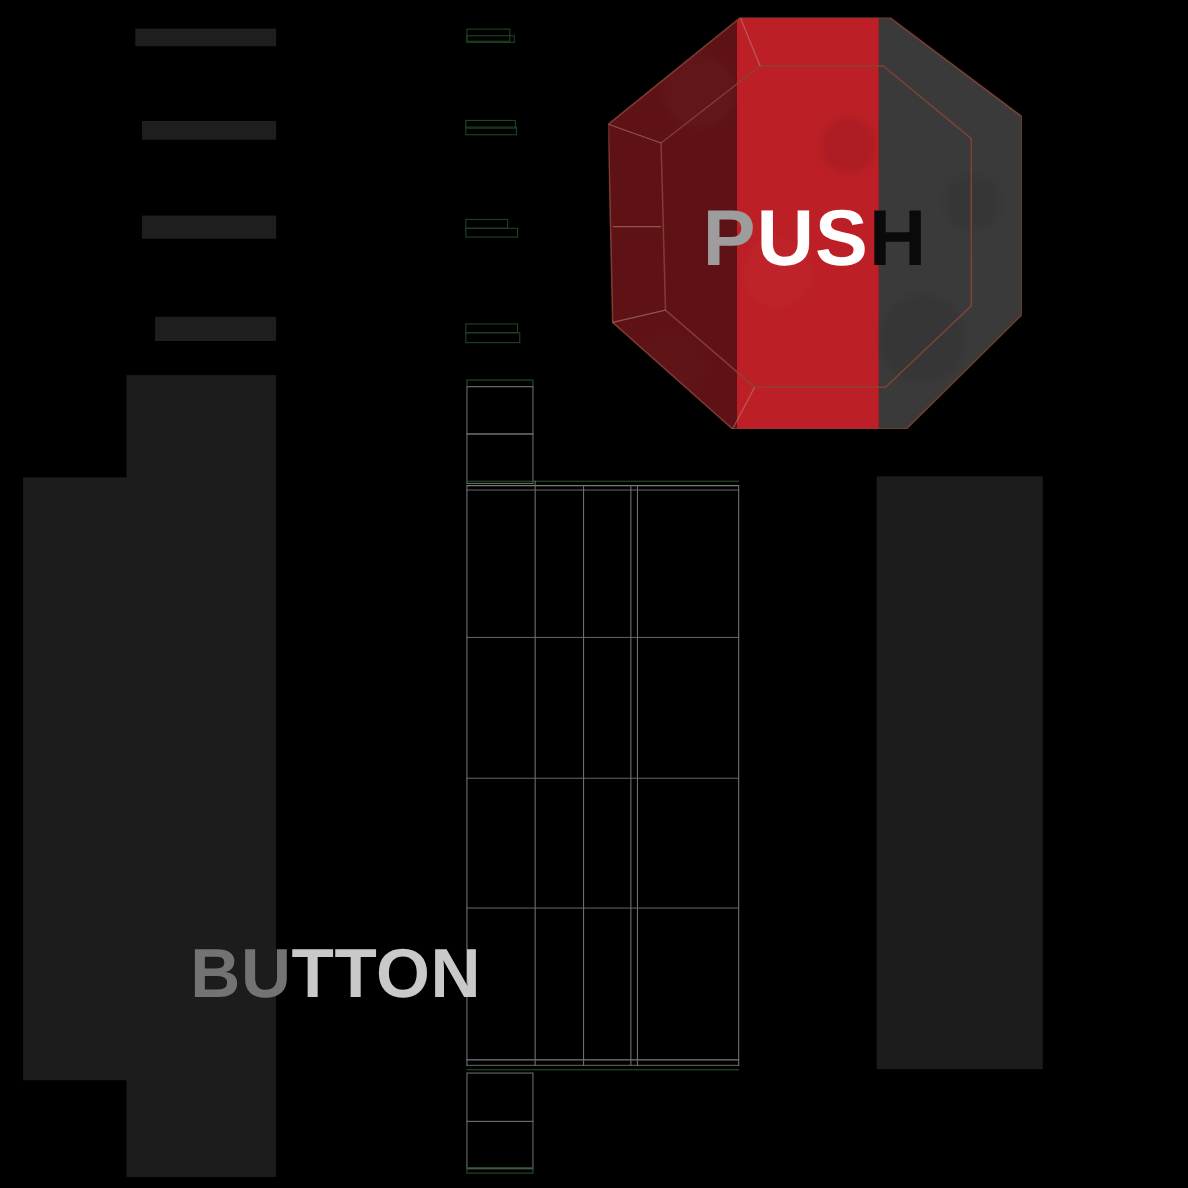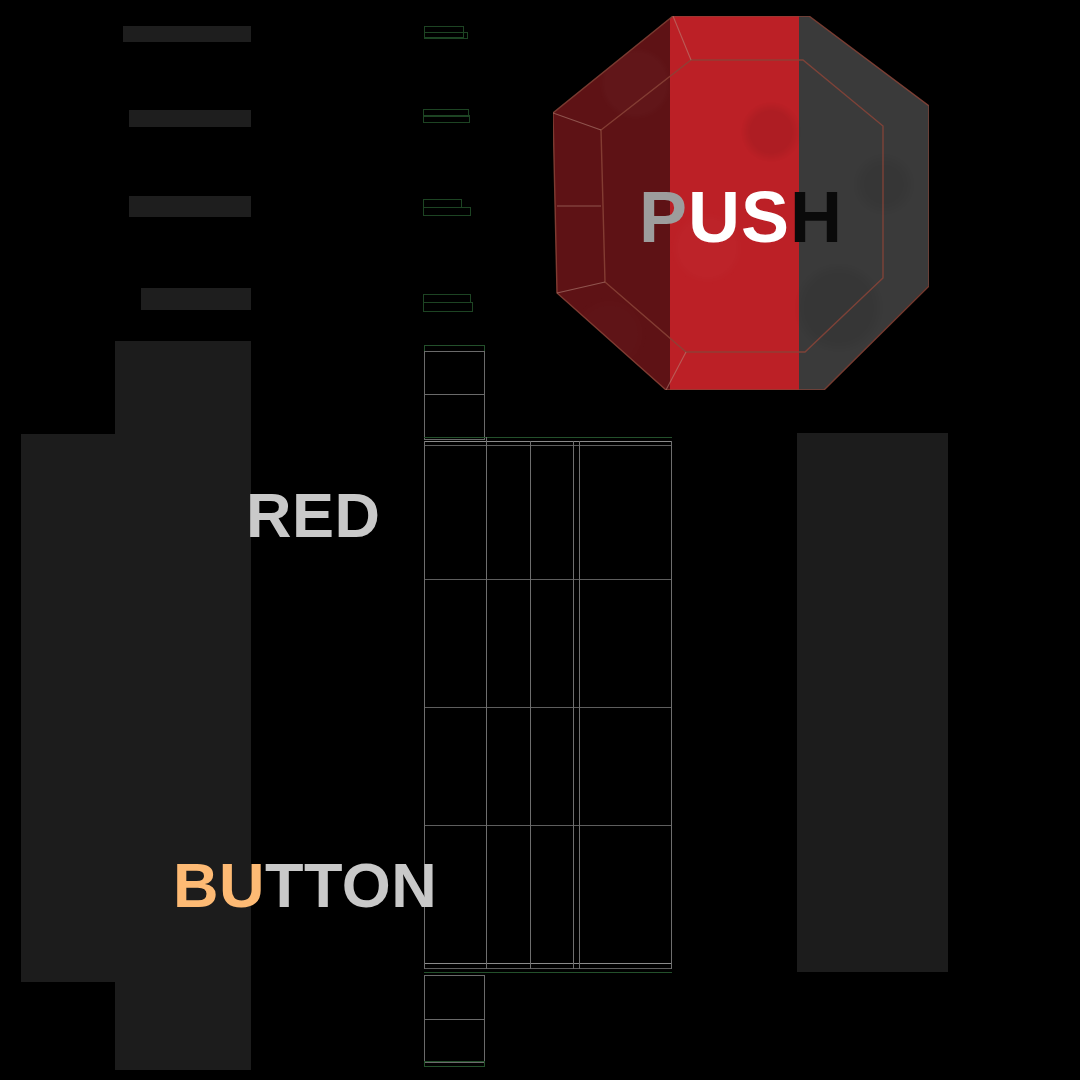--- a/index.html
+++ b/index.html
@@ -62,21 +62,21 @@
   
   .word {
     position: absolute;
     font-weight: 700;
     letter-spacing: 0.5px;
     white-space: nowrap;
     line-height: 1;
     user-select: none;
   }
   .word .lit { color: #c9c9c9; }
-  .word .dark { color: #fdba74; }
+  .word .dark { color: #737373; }
 
   
   #badge {
     position: absolute;
     left: 553px;
     top: 16px;
     width: 376px;
     height: 374px;
   }
   .octa {
@@ -177,23 +177,20 @@
   <div class="gline-v" style="left:486px; top:437px; height:532px;"></div>
   <div class="gline-v" style="left:530px; top:441px; height:528px;"></div>
   <div class="gline-v" style="left:573px; top:441px; height:528px;"></div>
   <div class="gline-v" style="left:579px; top:441px; height:528px;"></div>
   <div class="gline-v" style="left:671px; top:441px; height:528px;"></div>
 
   <div class="gbox" style="left:424px; top:975px; width:61px; height:45px;"></div>
   <div class="gbox" style="left:424px; top:1019px; width:61px; height:44px;"></div>
   <div class="gbox green" style="left:424px; top:1061px; width:61px; height:6px;"></div>
 
-  <div class="word" style="left:246px; top:484px; font-size:63px;">
-    <span class="lit">RED</span>
-  </div>
 
   <div class="word" style="left:173px; top:854px; font-size:63px;">
     <span class="dark">BU</span><span class="lit">TTON</span>
   </div>
 
   <div id="badge">
     <div class="octa">
       <div class="band left"></div>
       <div class="band mid"></div>
       <div class="band right"></div>

